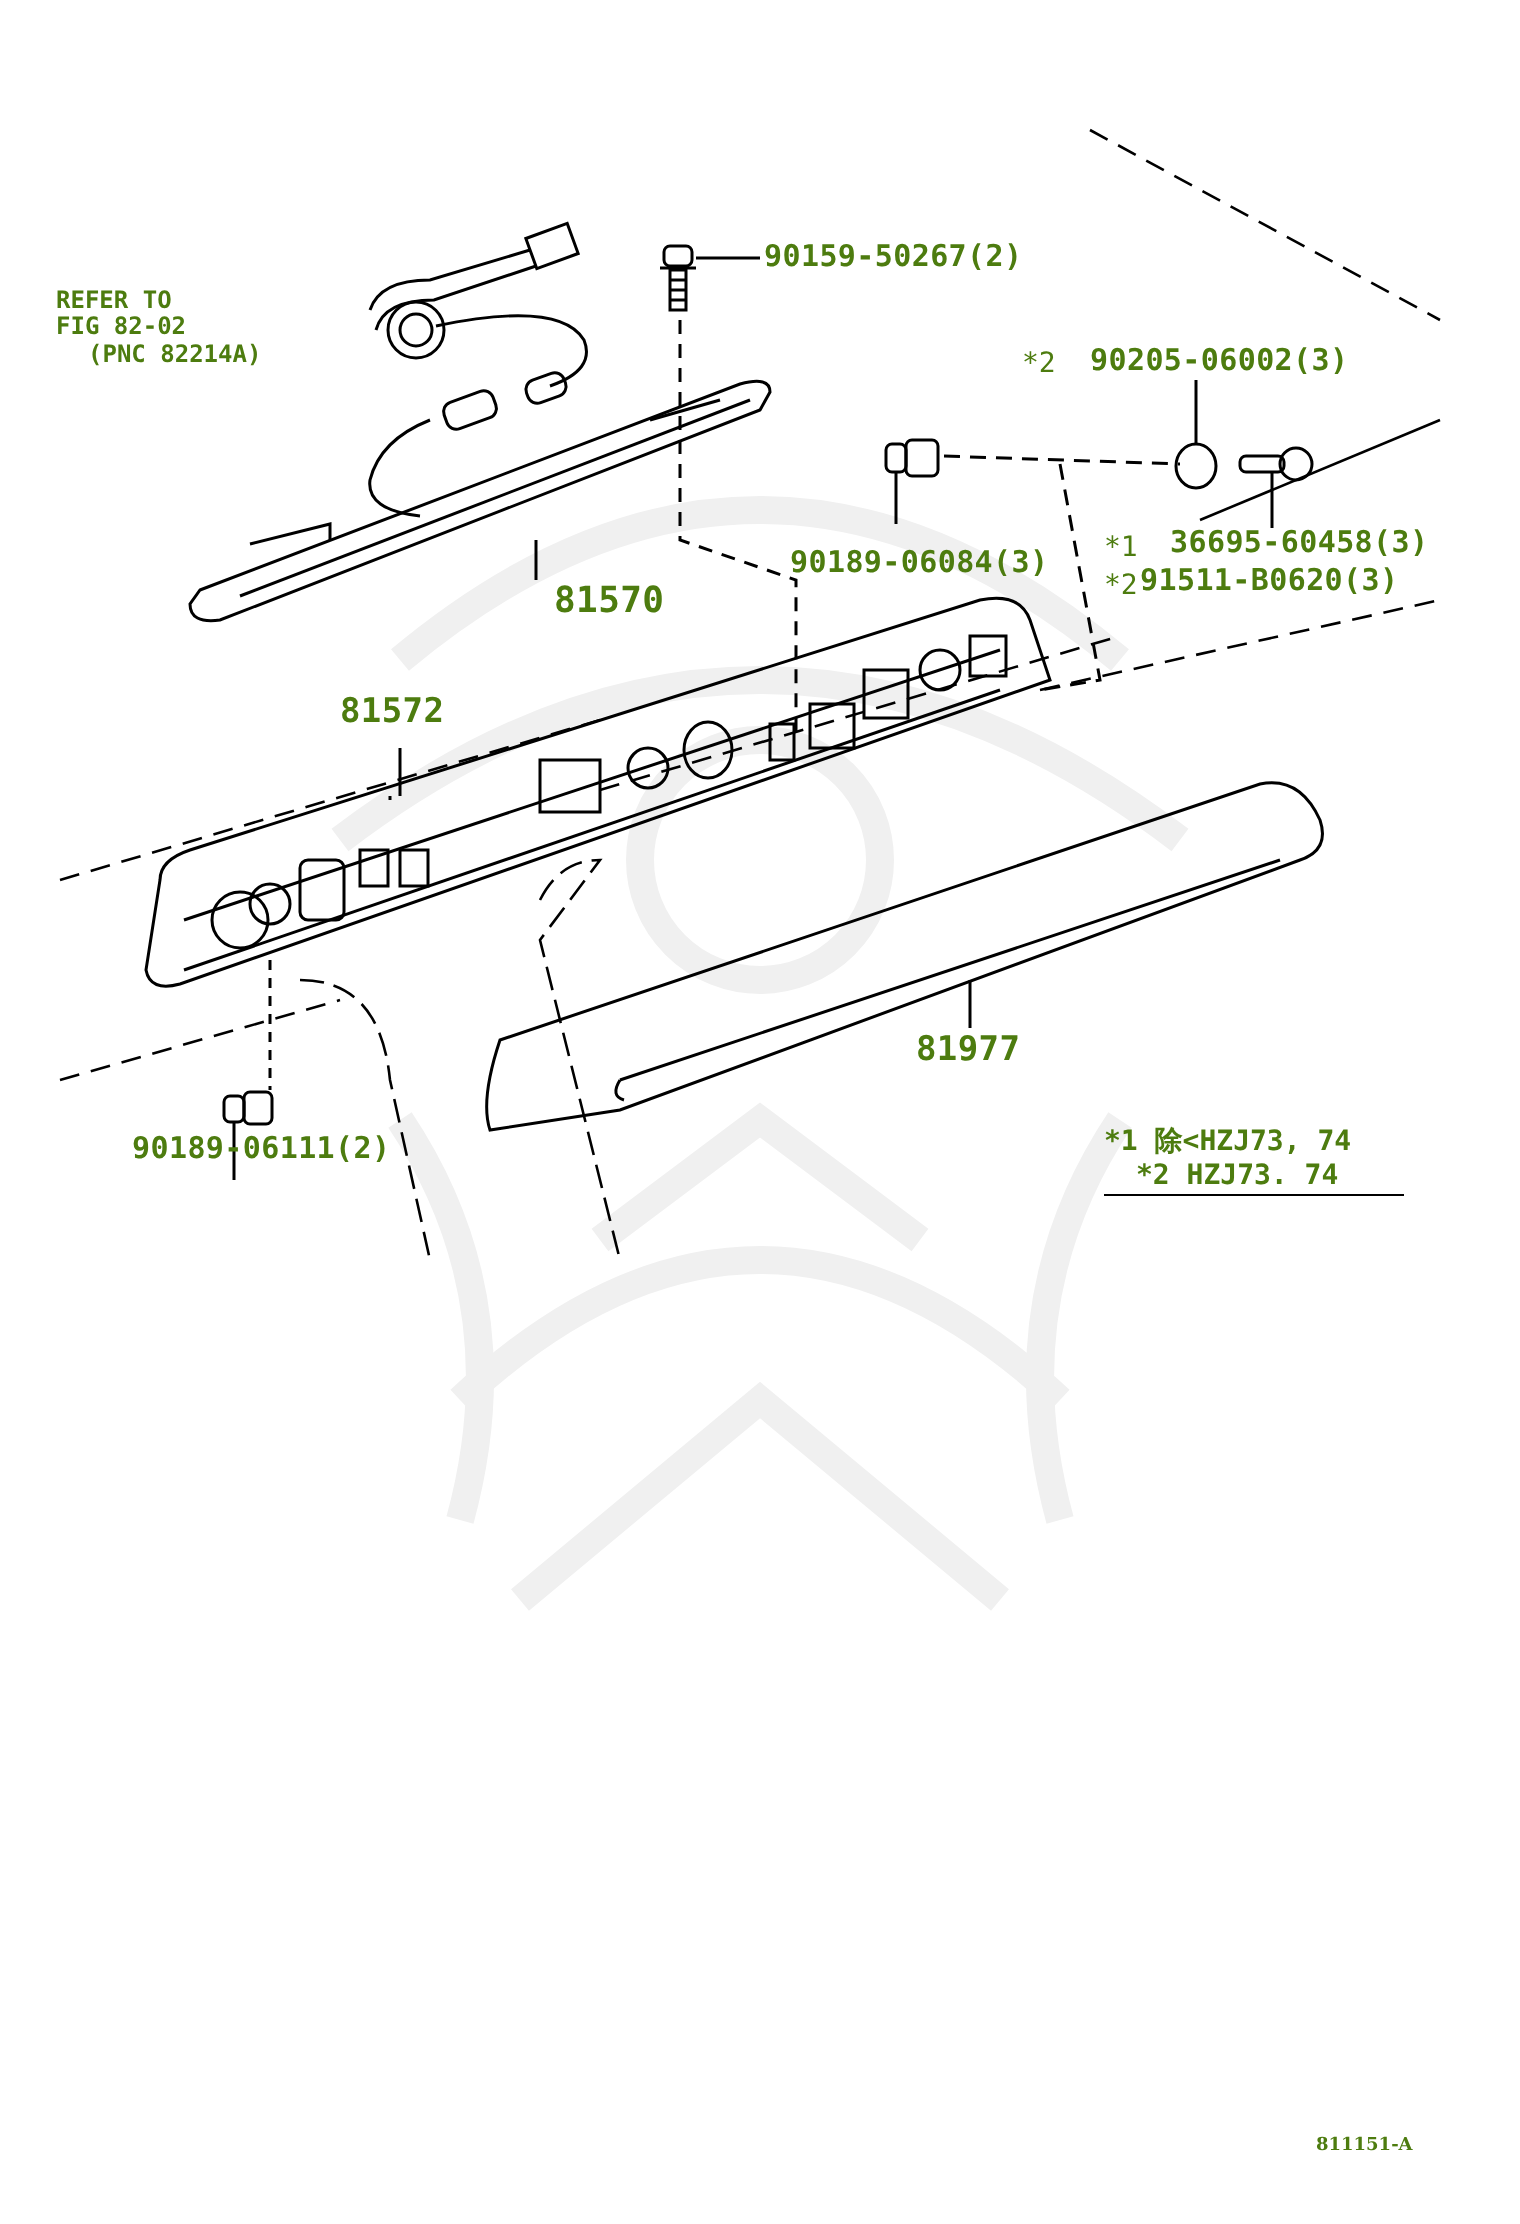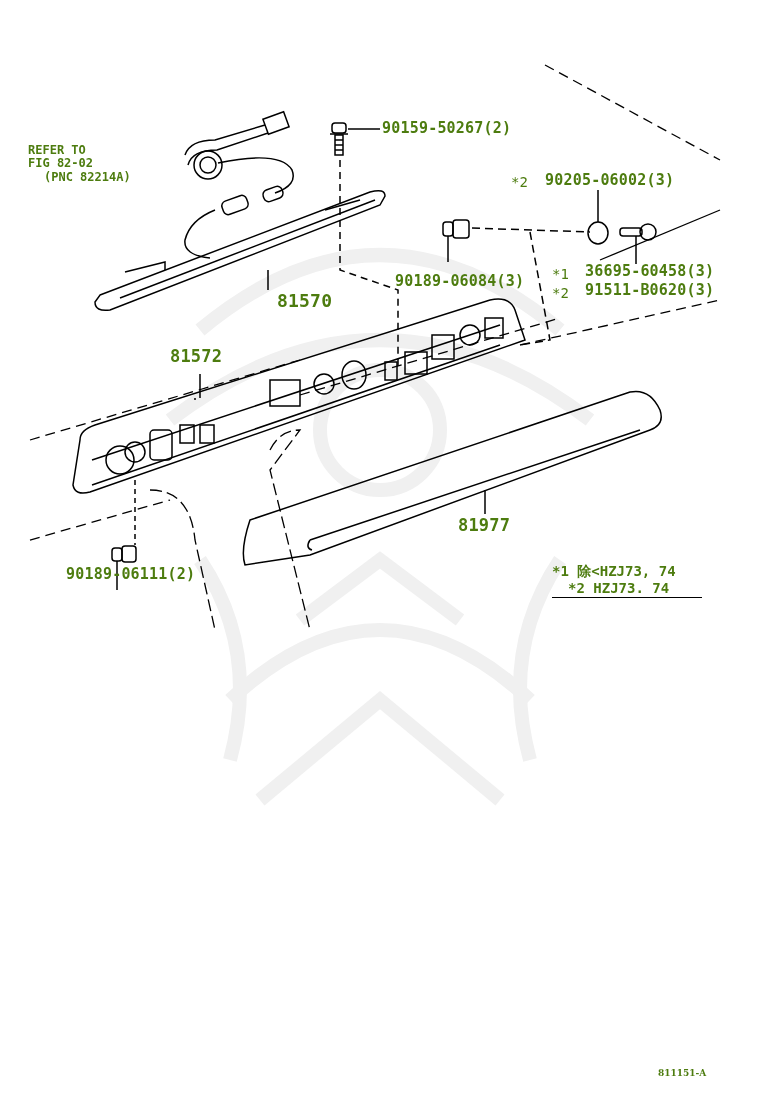--- a/index.html
+++ b/index.html
@@ -124,21 +124,21 @@
 <div class="lbl pn" style="left:382px;top:121px;">90159-50267(2)</div>
 
 <div class="lbl note" style="left:511px;top:175px;font-weight:normal;">*2</div>
 <div class="lbl pn" style="left:545px;top:173px;text-align:center;">90205-06002(3)</div>
 
 <div class="lbl pn" style="left:395px;top:274px;">90189-06084(3)</div>
 
 <div class="lbl note" style="left:552px;top:267px;font-weight:normal;">*1</div>
 <div class="lbl pn" style="left:585px;top:264px;">36695-60458(3)</div>
 <div class="lbl note" style="left:552px;top:286px;font-weight:normal;">*2</div>
-<div class="lbl pn" style="left:585px;top:283px;">91511-B0620(3)</div>
+<div class="lbl pn" style="left:570px;top:283px;">91511-B0620(3)</div>
 
 <div class="lbl pn" style="left:240px;top:292px;font-size:18px;margin-left:37px;">81570</div>
 <div class="lbl pn" style="left:170px;top:348px;font-size:17px;">81572</div>
 <div class="lbl pn" style="left:458px;top:517px;font-size:17px;">81977</div>
 
 <div class="lbl pn" style="left:66px;top:567px;">90189-06111(2)</div>
 
 <div class="lbl note" style="left:552px;top:564px;">*1 除&lt;HZJ73, 74</div>
 <div class="lbl note" style="left:528px;top:581px;margin-left:40px;">*2 HZJ73. 74</div>
 <div class="underline" style="left:552px;top:597px;width:150px;"></div>

